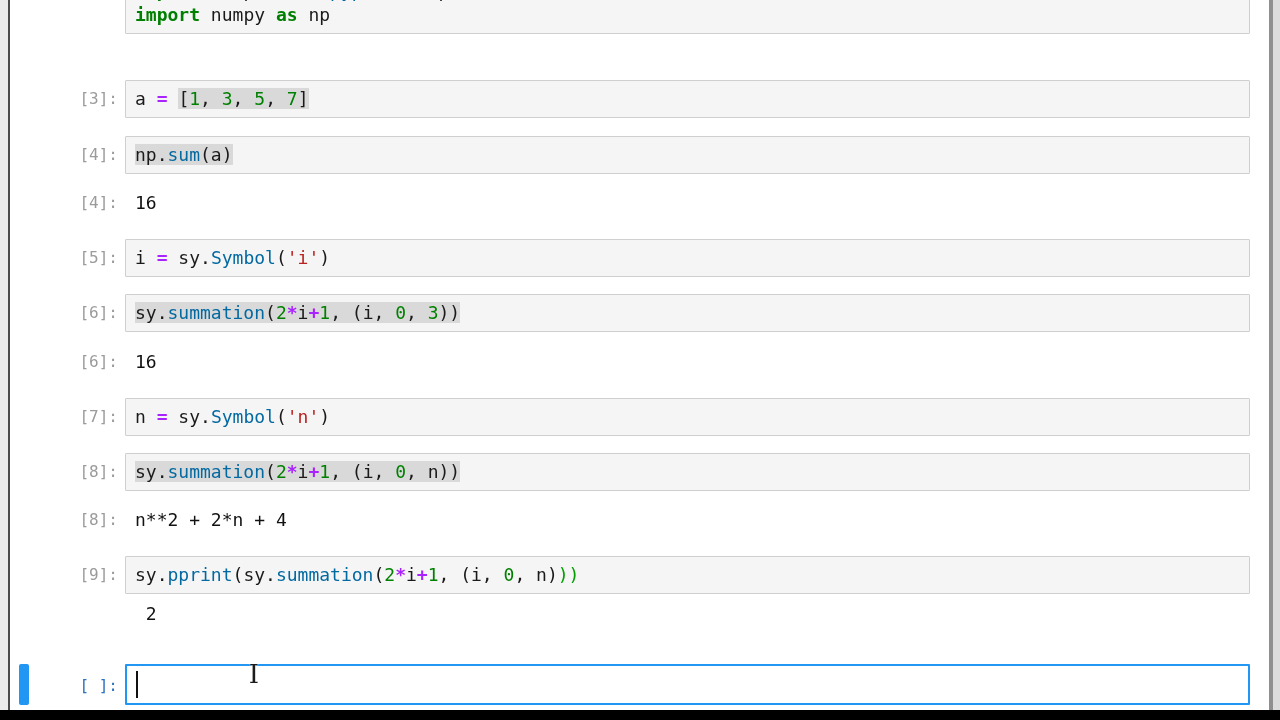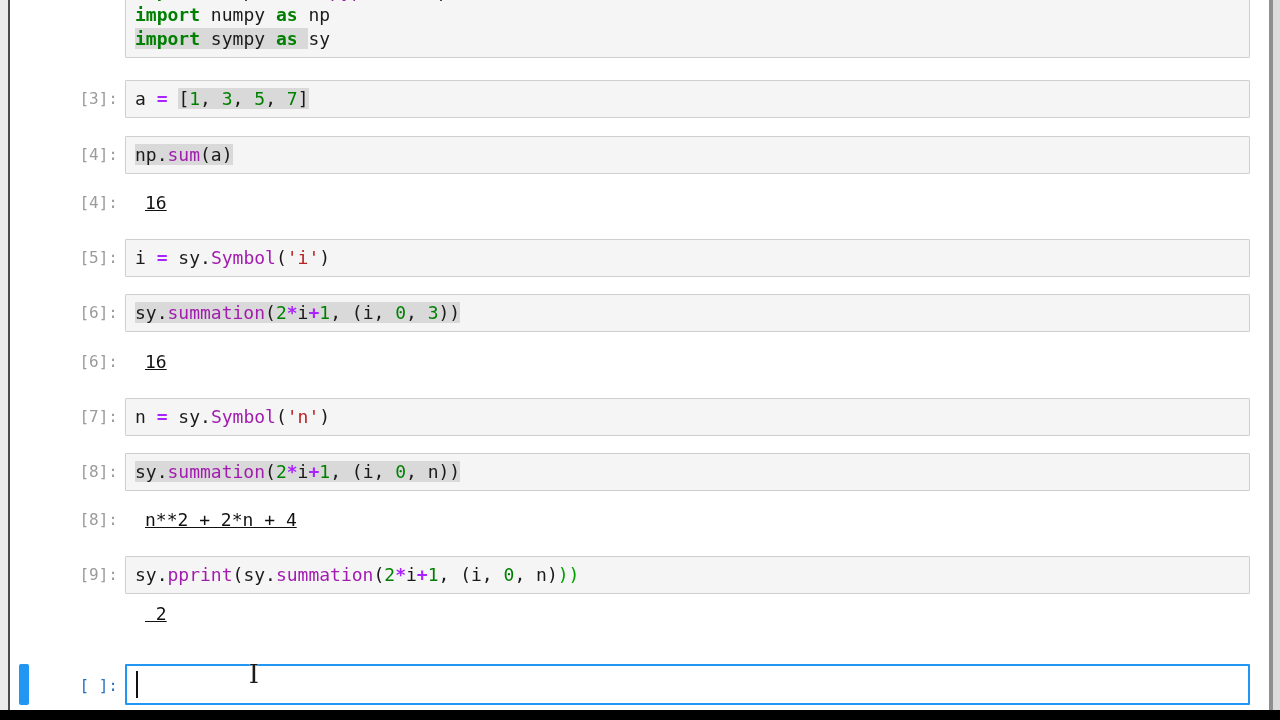--- a/index.html
+++ b/index.html
@@ -14,29 +14,29 @@
     padding-top:7px;white-space:pre;
   }
   .out .prompt{padding-top:0;}
   .active-prompt{color:#2d72c0;padding-top:10px;}
   .cellbox{
     position:absolute;left:125px;width:1125px;box-sizing:border-box;
     background:#f5f5f5;border:1px solid #cfcfcf;border-radius:1px;
     padding:6px 9px;font:18px/24px "DejaVu Sans Mono",monospace;color:#1a1a1a;
   }
   .outbox{
-    position:absolute;left:145px;right:40px;
-    font:18px/24px "DejaVu Sans Mono",monospace;color:#111;text-decoration:underline;
+    position:absolute;left:135px;right:40px;
+    font:18px/24px "DejaVu Sans Mono",monospace;color:#111;
   }
   .line{white-space:pre;height:24px;}
   .tk-kw{color:#008000;font-weight:bold;}
   .tk-pl{color:#1a1a1a;}
   .tk-num{color:#008000;}
   .tk-op{color:#aa22ff;font-weight:bold;}
-  .tk-fn{color:#a21caf;}
+  .tk-fn{color:#0369a1;}
   .tk-str{color:#ba2121;}
   .tk-mb{color:#00a000;}
   .tk-out{color:#111111;}
   .sel{background:#d9d9d9;}
   .activebox{
     position:absolute;left:125px;width:1125px;height:41px;box-sizing:border-box;
     background:#ffffff;border:2px solid #2196f3;border-radius:1px;
   }
   .text-cursor{
     position:absolute;left:9px;top:5px;width:2px;height:27px;background:#111;
@@ -58,21 +58,20 @@
 </head>
 <body>
 
 <div id="viewport">
 
   <div class="row" style="top:-28px">
 
     <div class="cellbox">
         <div class="line"><span class="tk-kw">import</span><span class="tk-pl"> matplotlib.</span><span class="tk-fn">pyplot</span><span class="tk-pl"> </span><span class="tk-kw">as</span><span class="tk-pl"> plt</span></div>
         <div class="line"><span class="tk-kw">import</span><span class="tk-pl"> numpy </span><span class="tk-kw">as</span><span class="tk-pl"> np</span></div>
-        <div class="line"><span class="tk-kw sel">import</span><span class="tk-pl sel"> sympy </span><span class="tk-kw sel">as</span><span class="tk-pl sel"> </span><span class="tk-pl">sy</span></div>
       </div>
   </div>
 
   <div class="row" style="top:80px">
     <div class="prompt">[3]:</div>
     <div class="cellbox">
         <div class="line"><span class="tk-pl">a </span><span class="tk-op">=</span><span class="tk-pl"> </span><span class="tk-pl sel">[</span><span class="tk-num sel">1</span><span class="tk-pl sel">, </span><span class="tk-num sel">3</span><span class="tk-pl sel">, </span><span class="tk-num sel">5</span><span class="tk-pl sel">, </span><span class="tk-num sel">7</span><span class="tk-pl sel">]</span></div>
       </div>
   </div>
 

